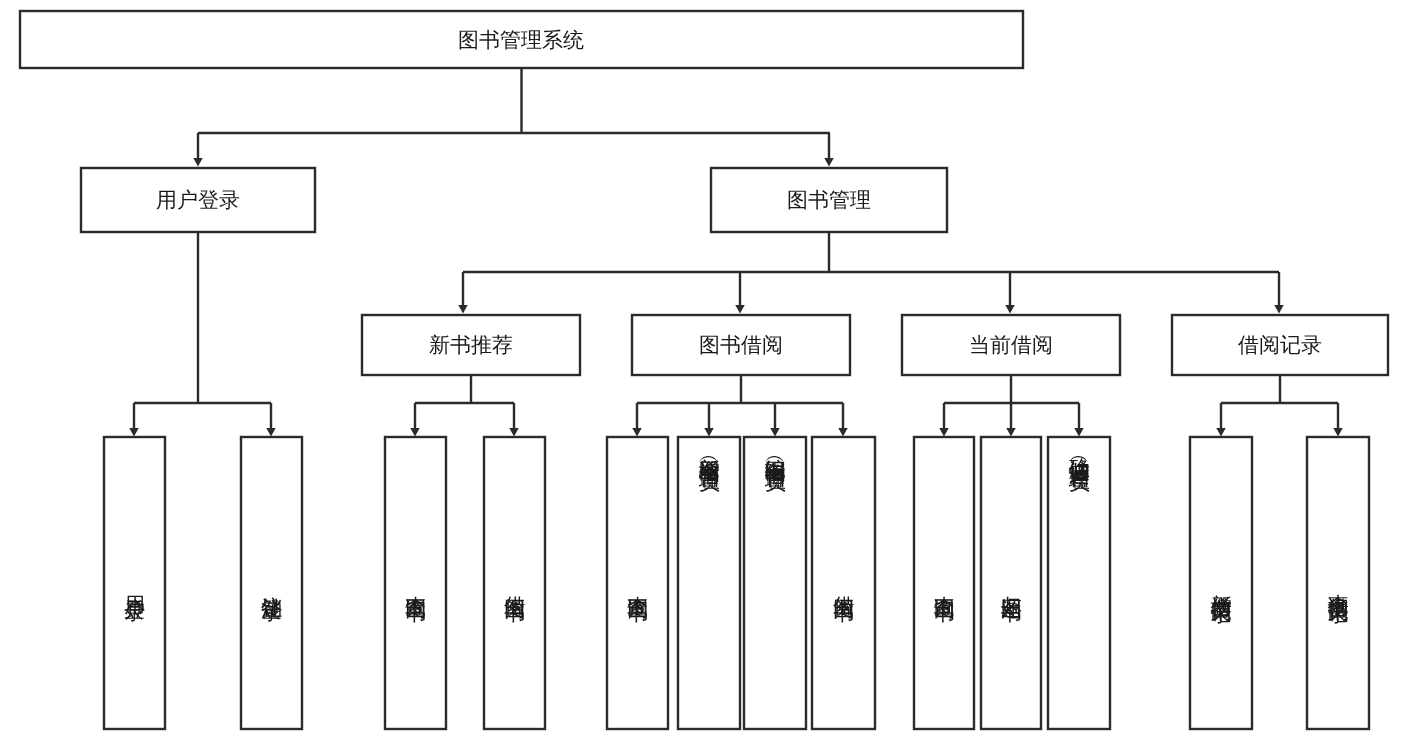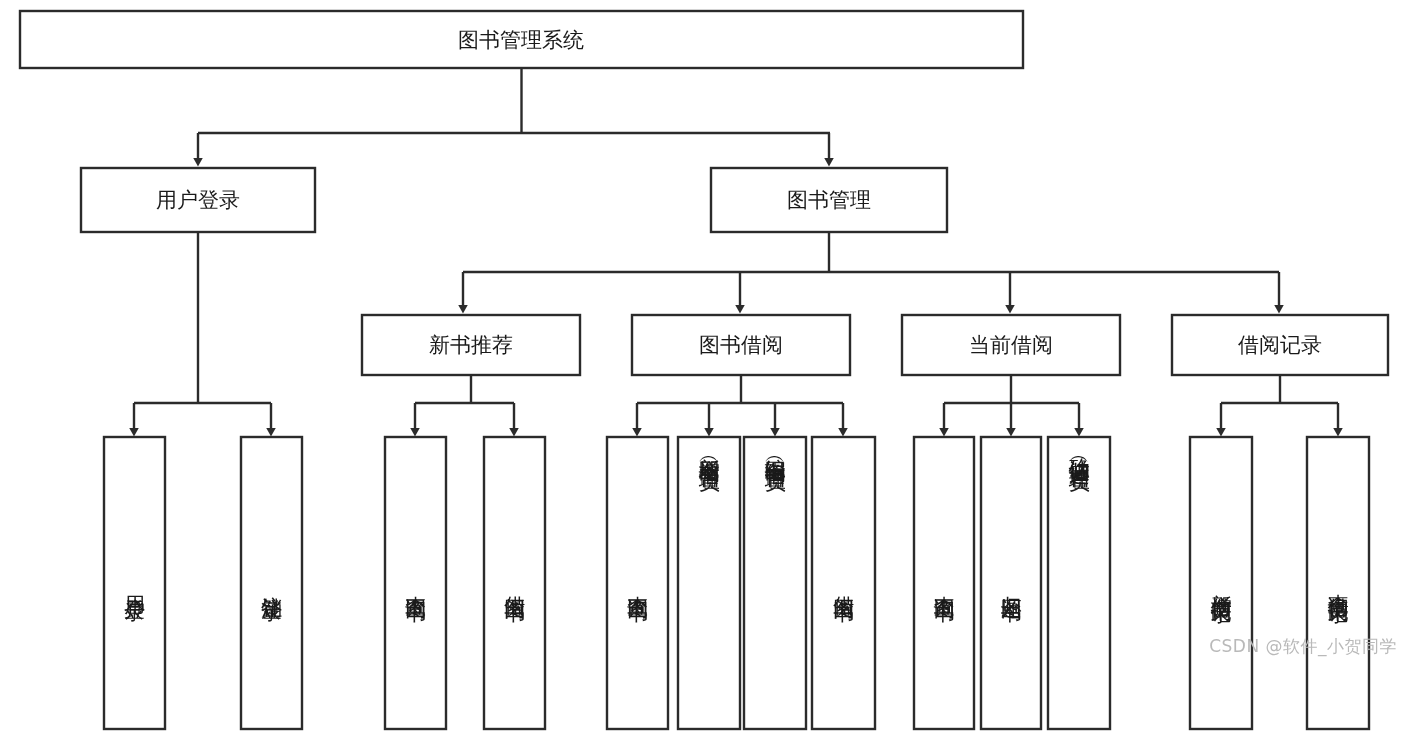--- a/index.html
+++ b/index.html
@@ -222,15 +222,14 @@
   <div class="leaf-label-wrap" style="left:1048px;top:437px;width:62px;height:292px;align-items:flex-start;">
     <span class="leaf-label" style="padding-top:4px;">确认归还（管理员）</span>
   </div>
   <div class="leaf-label-wrap" style="left:1190px;top:437px;width:62px;height:292px;">
     <span class="leaf-label">新增借阅记录</span>
   </div>
   <div class="leaf-label-wrap" style="left:1307px;top:437px;width:62px;height:292px;">
     <span class="leaf-label">查询借阅记录</span>
   </div>
 
-  <div id="watermark">CSDN @软件_小贺同学</div>
 
 </div>
 
 </body></html>

